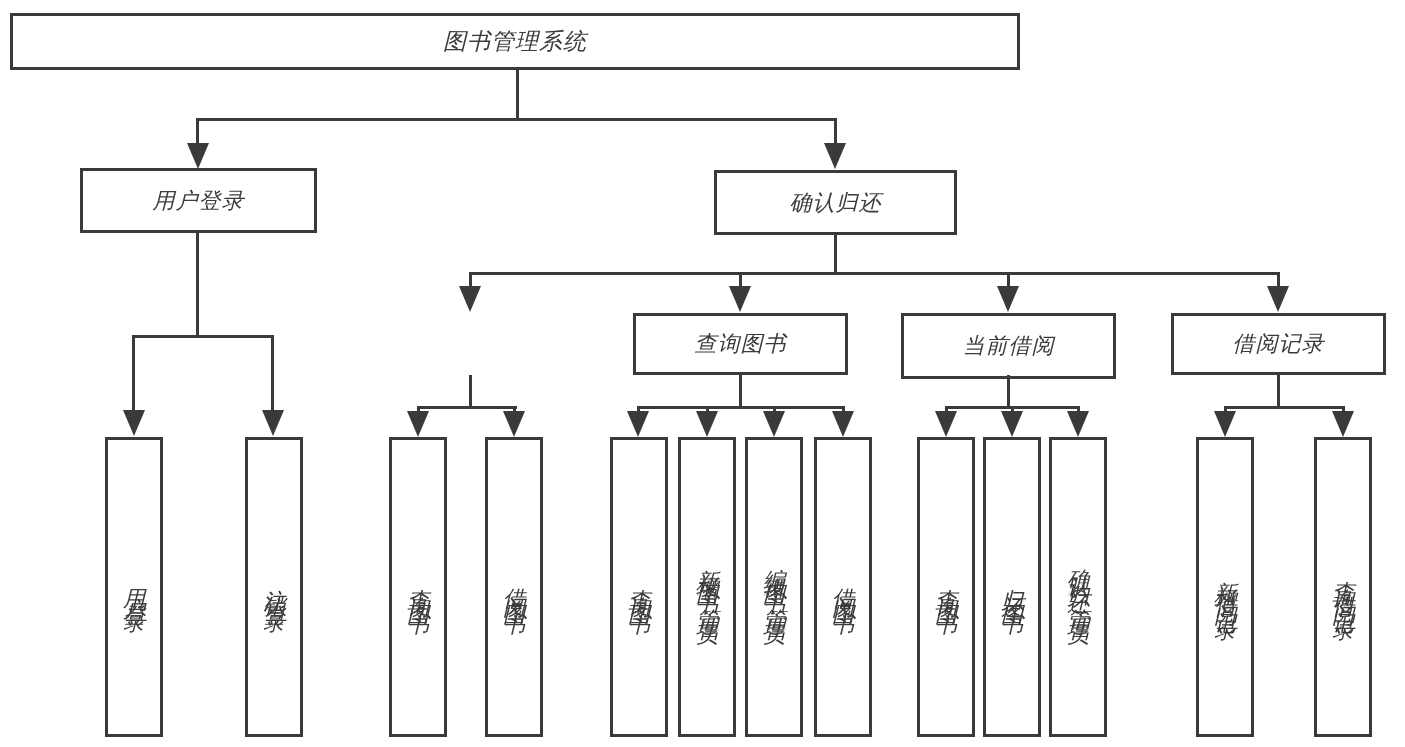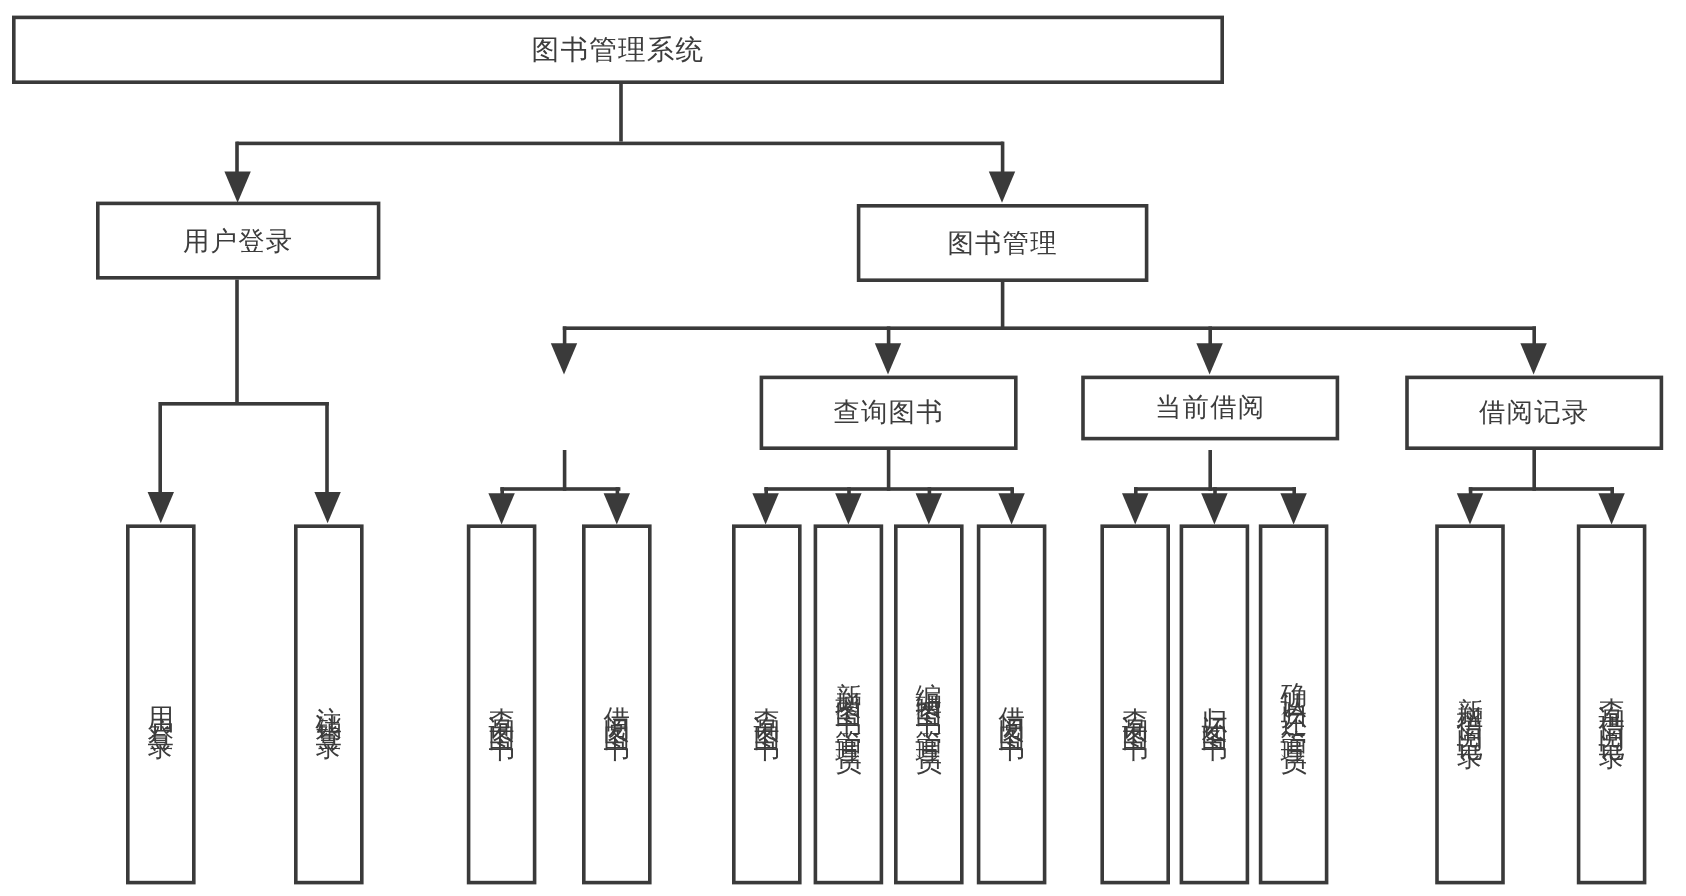--- a/index.html
+++ b/index.html
@@ -2,21 +2,21 @@
 <html lang="zh"><head>
 <meta charset="utf-8">
 <style>
   html,body{margin:0;padding:0;background:#ffffff;}
   .stage{
     position:relative;width:1405px;height:747px;background:#ffffff;
     font-family:"Liberation Sans",sans-serif;color:#3c3c3c;overflow:hidden;
   }
   .box{
     position:absolute;box-sizing:border-box;border:3px solid #3a3a3a;background:#ffffff;
-    display:flex;align-items:center;justify-content:center;
+    display:flex;align-items:center;justify-content:center;font-style:italic;
   }
   .hbox{font-size:22px;letter-spacing:1px;}
   .root{font-size:23px;}
   .vbox{
     writing-mode:vertical-rl;text-orientation:mixed;
     font-size:22px;letter-spacing:8px;line-height:1;
     padding:6px 0;
   }
   .vline{position:absolute;width:3px;background:#3a3a3a;}
   .hline{position:absolute;height:3px;background:#3a3a3a;}
@@ -32,24 +32,24 @@
   }
 </style>
 </head>
 <body>
 
 <div class="stage">
 
   <div class="box hbox root" style="left:10px;top:13px;width:1010px;height:57px">图书管理系统</div>
 
   <div class="box hbox" style="left:80px;top:168px;width:237px;height:65px">用户登录</div>
-  <div class="box hbox" style="left:714px;top:170px;width:243px;height:65px">图书管理</div>
+  <div class="box hbox" style="left:714px;top:170px;width:243px;height:65px">确认归还</div>
 
   <div class="box hbox" style="left:633px;top:313px;width:215px;height:62px">查询图书</div>
-  <div class="box hbox" style="left:901px;top:313px;width:215px;height:54px">当前借阅</div>
+  <div class="box hbox" style="left:901px;top:313px;width:215px;height:66px">当前借阅</div>
   <div class="box hbox" style="left:1171px;top:313px;width:215px;height:62px">借阅记录</div>
 
   <div class="box vbox" style="left:105px;top:437px;width:58px;height:300px">用户登录</div>
   <div class="box vbox" style="left:245px;top:437px;width:58px;height:300px">注销登录</div>
 
   <div class="box vbox" style="left:389px;top:437px;width:58px;height:300px">查询图书</div>
   <div class="box vbox" style="left:485px;top:437px;width:58px;height:300px">借阅图书</div>
 
   <div class="box vbox" style="left:610px;top:437px;width:58px;height:300px">查询图书</div>
   <div class="box vbox" style="left:678px;top:437px;width:58px;height:300px">新增图书（管理员）</div>

